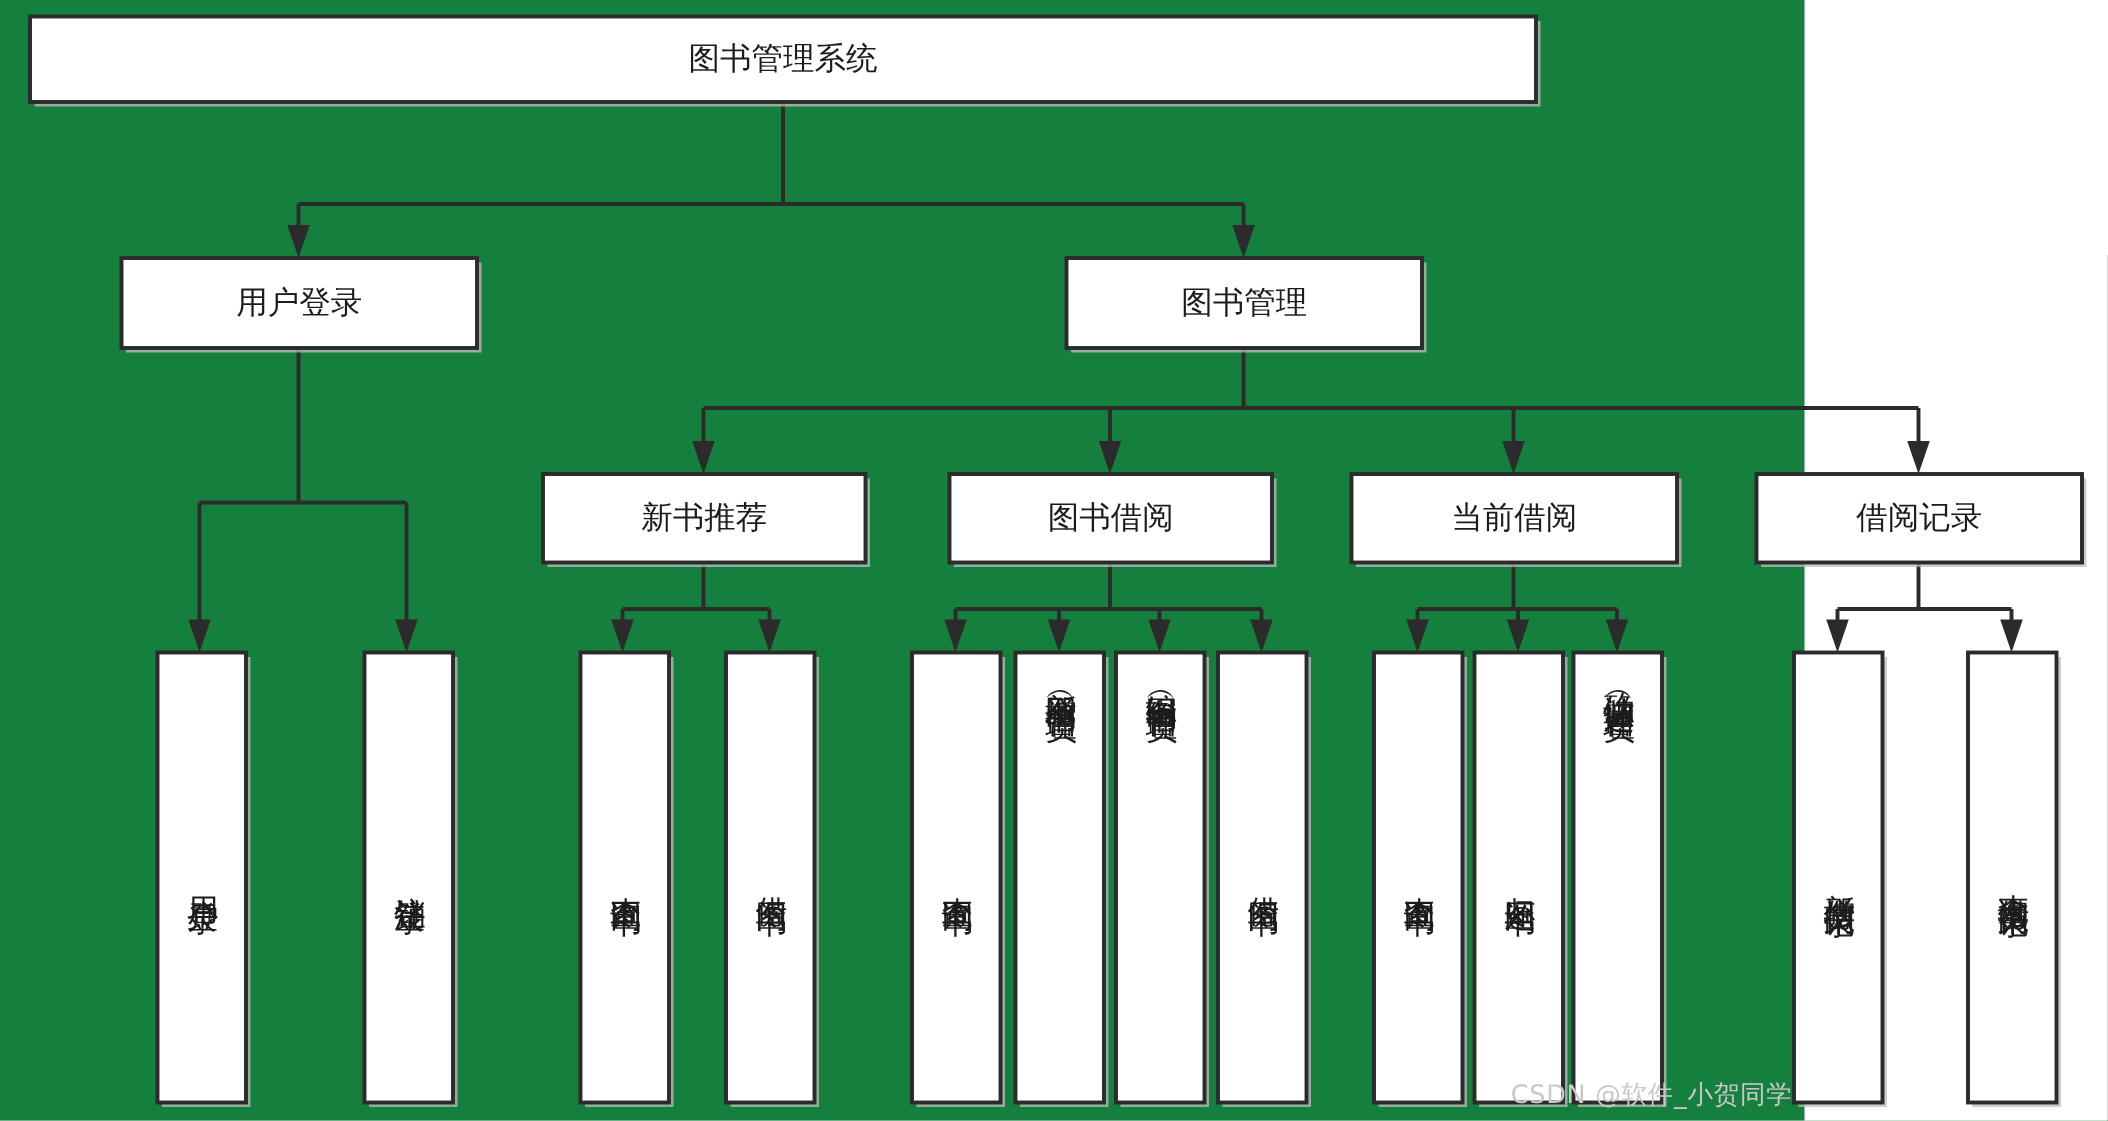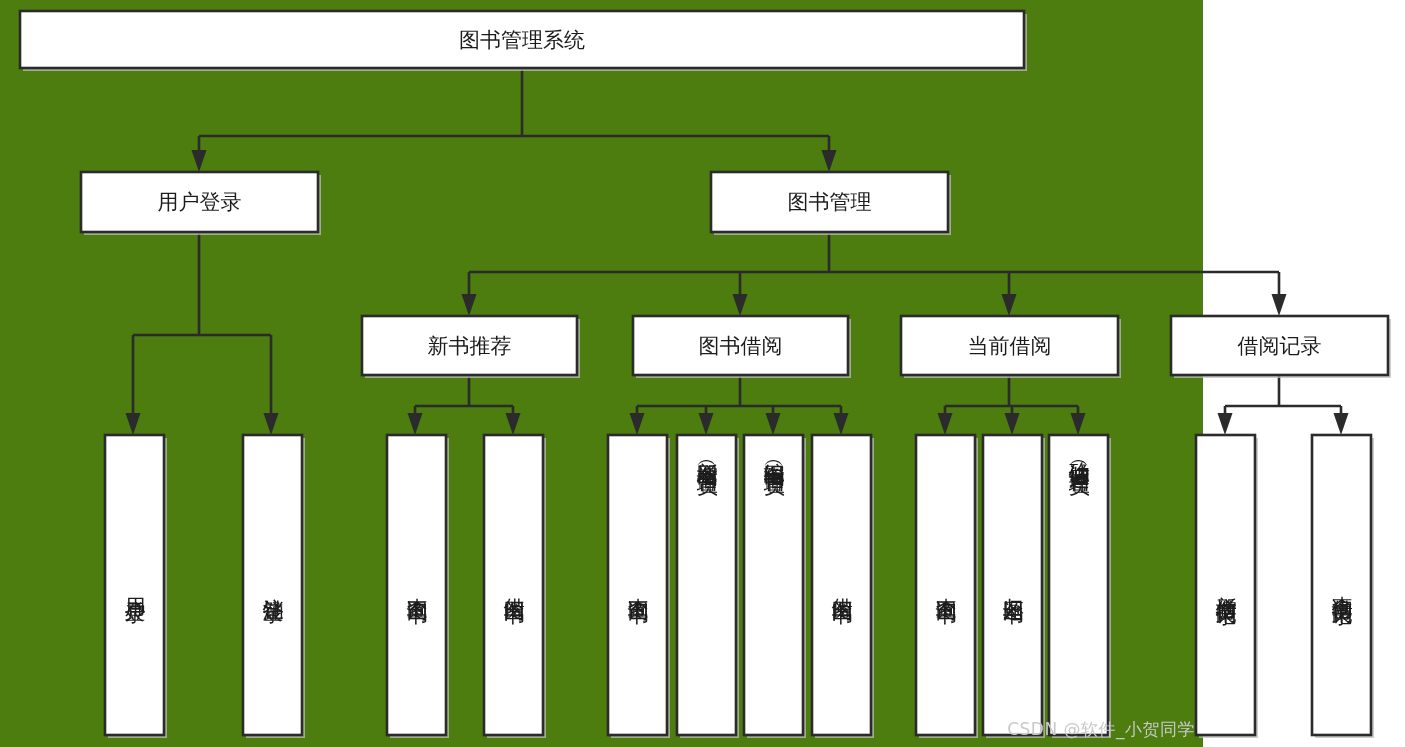--- a/index.html
+++ b/index.html
@@ -10,21 +10,21 @@
   body {
     width: 1405px;
     height: 747px;
     font-family: "Liberation Sans", "DejaVu Sans", sans-serif;
     overflow: hidden;
   }
   #diagram-root {
     position: relative;
     width: 1203px;
     height: 747px;
-    background: #4d7c0f;
+    background: #15803d;
   }
   svg.diagram-canvas {
     position: absolute;
     top: 0;
     left: 0;
     width: 1405px;
     height: 747px;
     display: block;
   }
   .node-rect {

